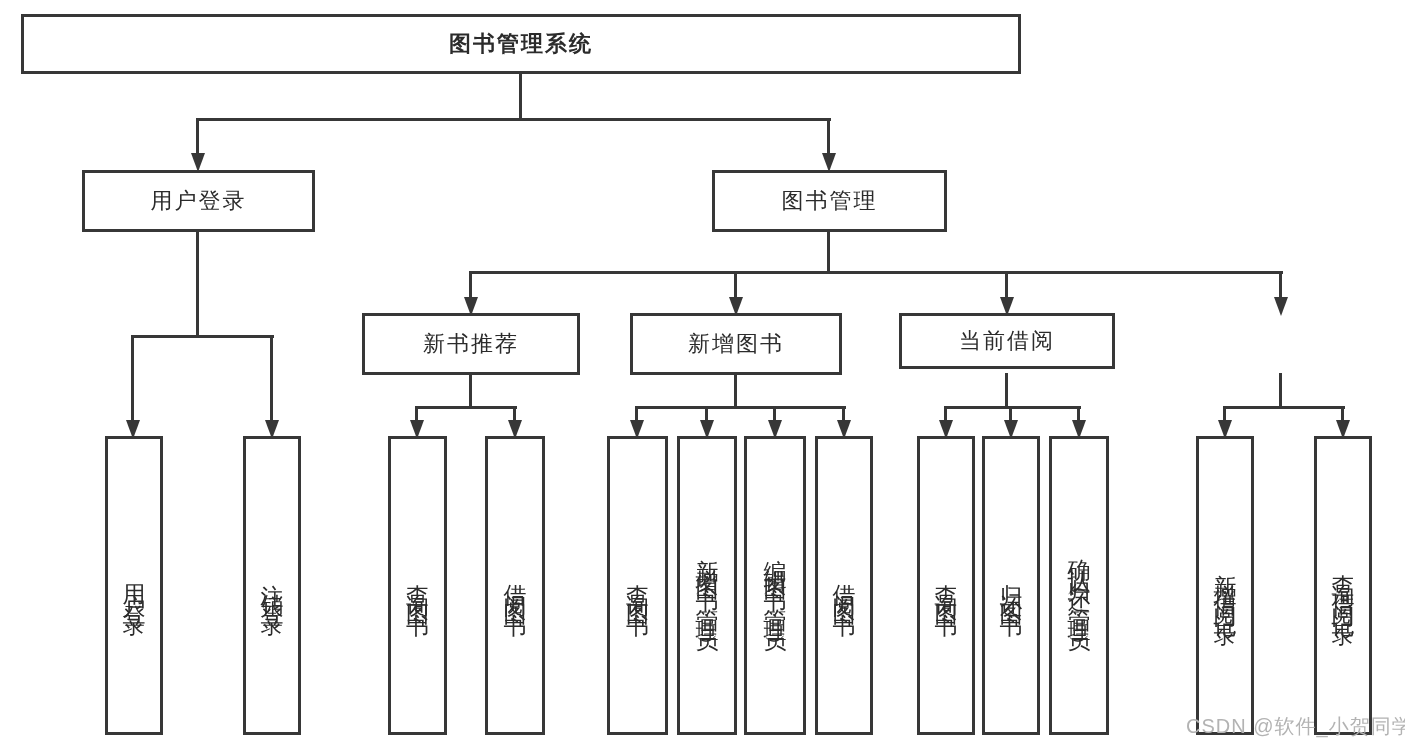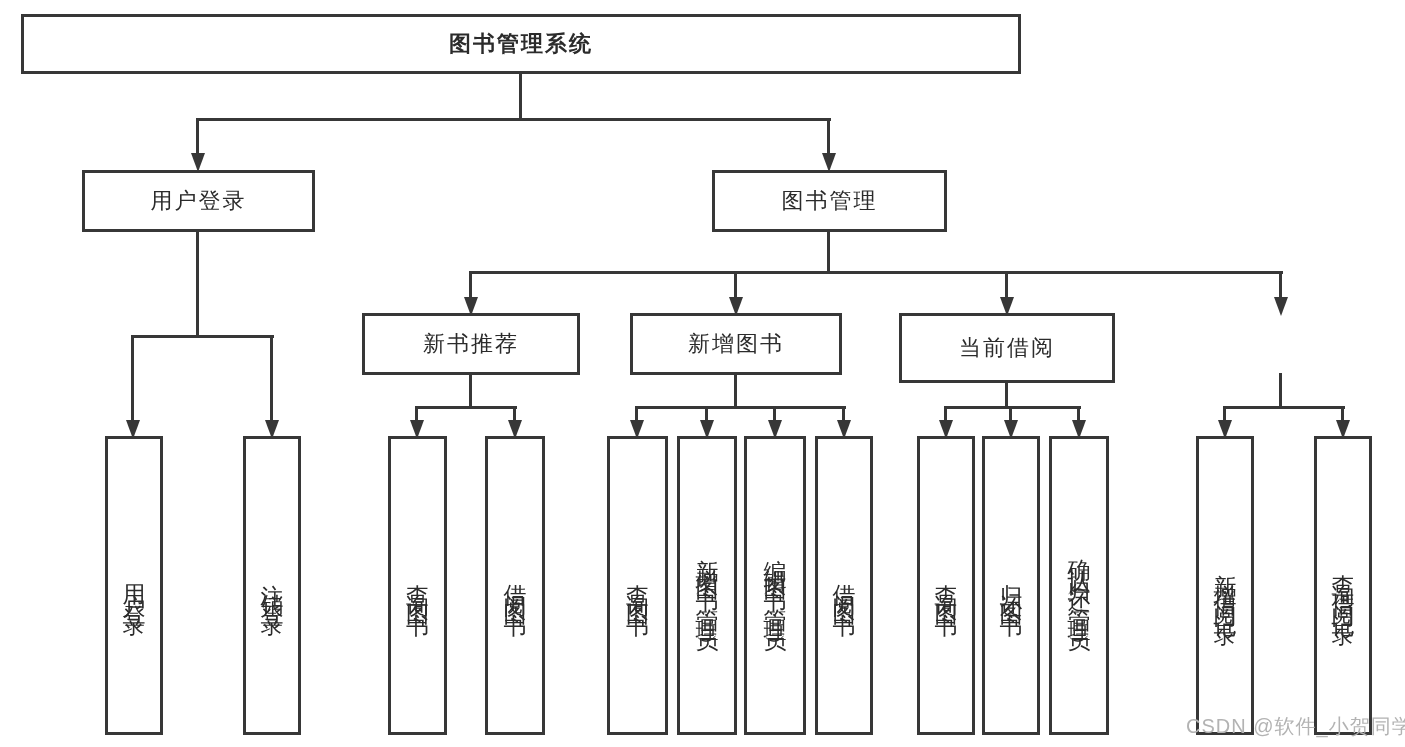--- a/index.html
+++ b/index.html
@@ -118,21 +118,21 @@
     </div>
     <div class="node horizontal" style="left: 362px; top: 313px; width: 218px; height: 62px;">
       <span class="lbl">新书推荐</span>
     </div>
     <div class="node horizontal" style="left: 712px; top: 170px; width: 235px; height: 62px;">
       <span class="lbl">图书管理</span>
     </div>
     <div class="node horizontal" style="left: 630px; top: 313px; width: 212px; height: 62px;">
       <span class="lbl">新增图书</span>
     </div>
-    <div class="node horizontal" style="left: 899px; top: 313px; width: 216px; height: 70px;">
+    <div class="node horizontal" style="left: 899px; top: 313px; width: 216px; height: 56px;">
       <span class="lbl">当前借阅</span>
     </div>
     <div class="node vertical" style="left: 105px; top: 436px; width: 58px; height: 299px;">
       <span class="lbl">用户登录</span>
     </div>
     <div class="node vertical" style="left: 243px; top: 436px; width: 58px; height: 299px;">
       <span class="lbl">注销登录</span>
     </div>
     <div class="node vertical" style="left: 388px; top: 436px; width: 59px; height: 299px;">
       <span class="lbl">查询图书</span>

